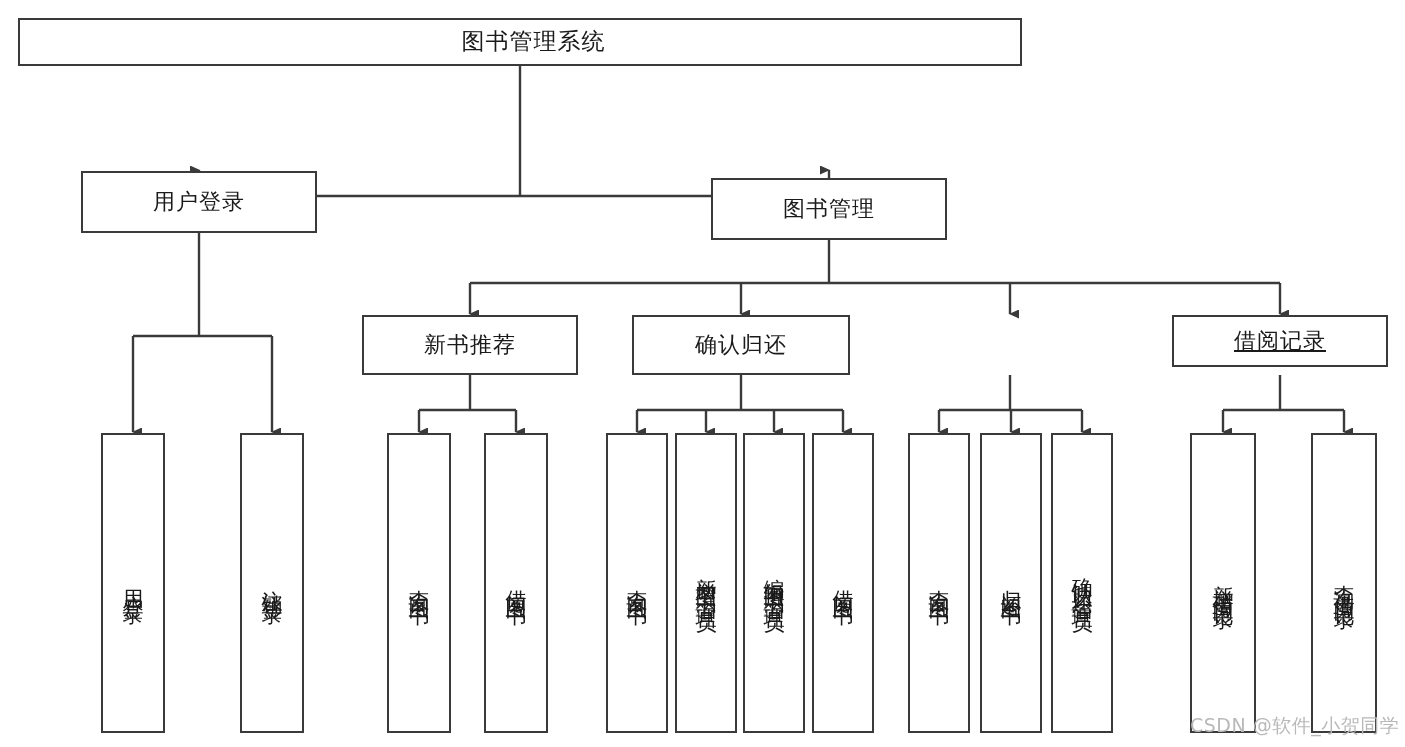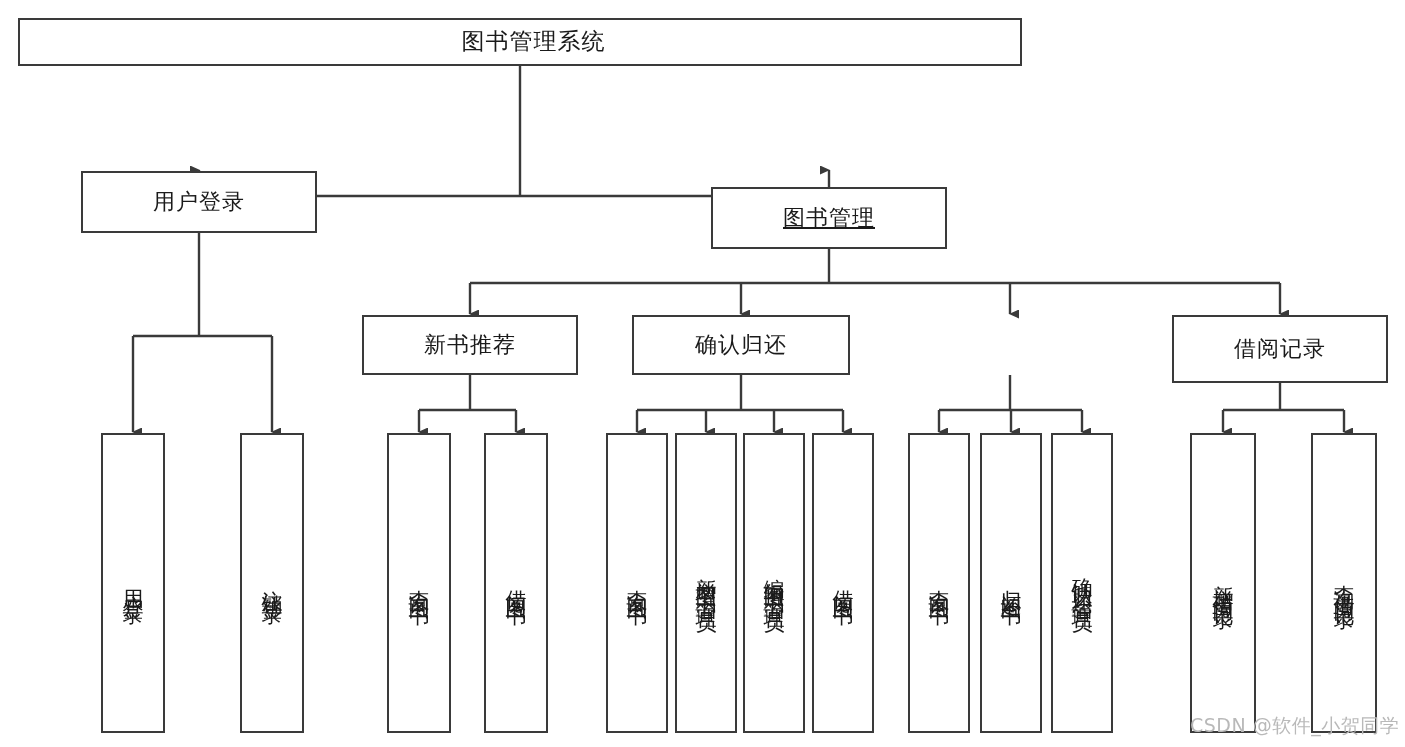--- a/index.html
+++ b/index.html
@@ -116,31 +116,31 @@
       </g>
   </svg>
 
   <div class="node horiz root" style="left: 18px; top: 18px; width: 1004px; height: 48px;">
       <span>图书管理系统</span>
     </div>
 
   <div class="node horiz" style="left: 81px; top: 171px; width: 236px; height: 62px;">
       <span>用户登录</span>
     </div>
-  <div class="node horiz" style="left: 711px; top: 187px; width: 236px; height: 62px; text-decoration: underline;">
+  <div class="node horiz" style="left: 711px; top: 178px; width: 236px; height: 62px;">
       <span>图书管理</span>
     </div>
 
   <div class="node horiz" style="left: 362px; top: 315px; width: 216px; height: 60px;">
       <span>新书推荐</span>
     </div>
   <div class="node horiz" style="left: 632px; top: 315px; width: 218px; height: 60px;">
       <span>确认归还</span>
     </div>
-  <div class="node horiz" style="left: 1172px; top: 315px; width: 216px; height: 68px;">
+  <div class="node horiz" style="left: 1172px; top: 315px; width: 216px; height: 52px; text-decoration: underline;">
       <span>借阅记录</span>
     </div>
 
   <div class="node vert" style="left: 101px; top: 433px; width: 64px; height: 300px;">
       <span class="vtext">用户登录</span>
     </div>
   <div class="node vert" style="left: 240px; top: 433px; width: 64px; height: 300px;">
       <span class="vtext">注销登录</span>
     </div>
 

